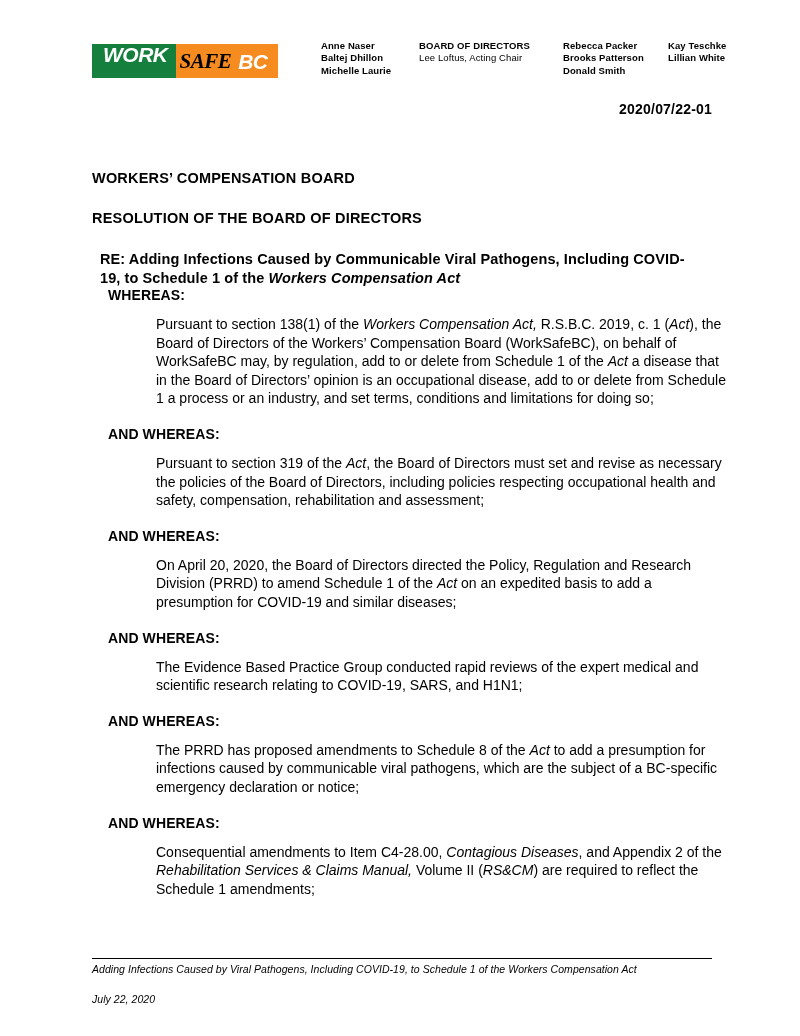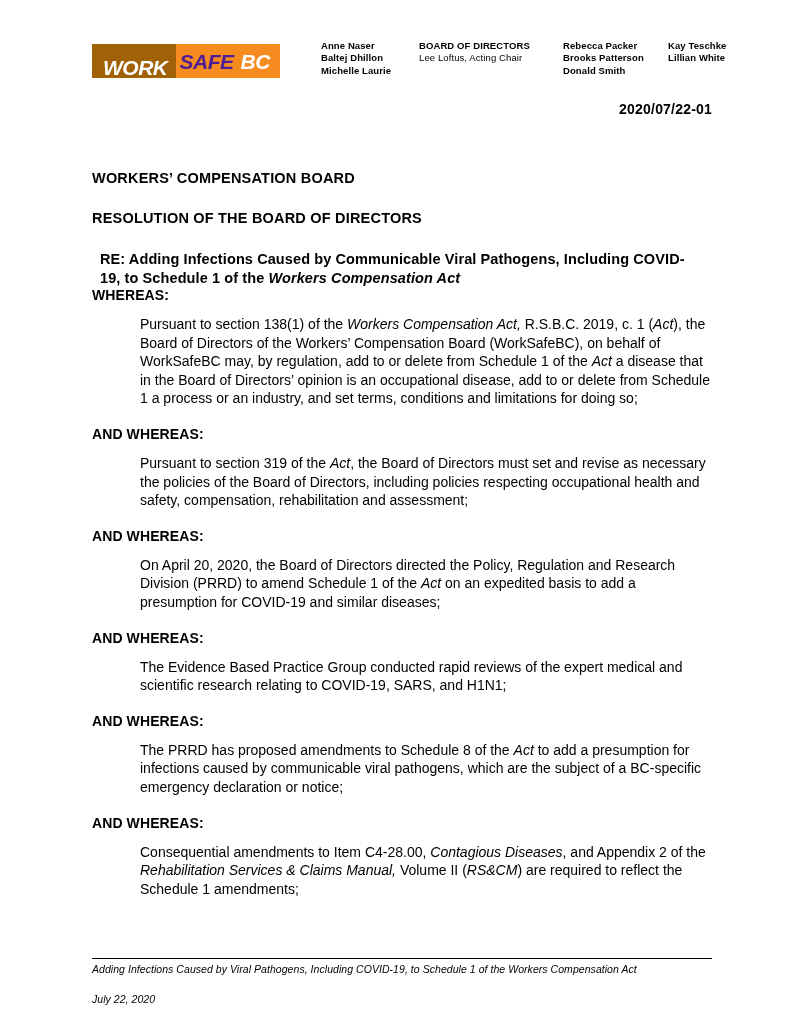--- a/index.html
+++ b/index.html
@@ -36,41 +36,41 @@
 
   .logo {
     flex: 0 0 auto;
     display: flex;
     height: 34px;
     width: 193px;
     align-items: stretch;
     margin-top: 4px;
   }
   .logo-left {
-    background: #a16207;
-    display: flex;
-    align-items: flex-end;
+    background: #15803d;
+    display: flex;
+    align-items: flex-start;
     padding: 0 8px 0 11px;
   }
   .logo-right {
     background: #F68B1F;
     display: flex;
     align-items: center;
     padding: 0 10px 0 4px;
   }
   .logo-word {
     font-family: "Liberation Sans", sans-serif;
     font-weight: bold;
     font-style: italic;
     font-size: 21px;
     letter-spacing: -0.5px;
     line-height: 1;
   }
   .logo-work { color: #ffffff; }
-  .logo-safe { color: #4c1d95; margin-right: 7px; }
+  .logo-safe { color: #000000; margin-right: 7px; font-family: Liberation Serif, serif; }
   .logo-bc   { color: #ffffff; }
 
   .board-cols {
     display: flex;
     margin-left: 36px;
     font-size: 9.5px;
     line-height: 12.4px;
     letter-spacing: 0.1px;
   }
   .board-col { margin-right: 0; }
@@ -119,21 +119,21 @@
     letter-spacing: 0.1px;
     margin-top: 24px;
     line-height: 19px;
     padding: 0 8px;
   }
   .title-3 i { font-style: italic; }
 
   
   .body-block {
     position: absolute;
-    left: 92px;
+    left: 108px;
     top: 287px;
     width: 620px;
   }
   .clause-head {
     font-size: 14px;
     font-weight: bold;
     letter-spacing: 0.1px;
     margin: 0;
   }
   .clause-body {

